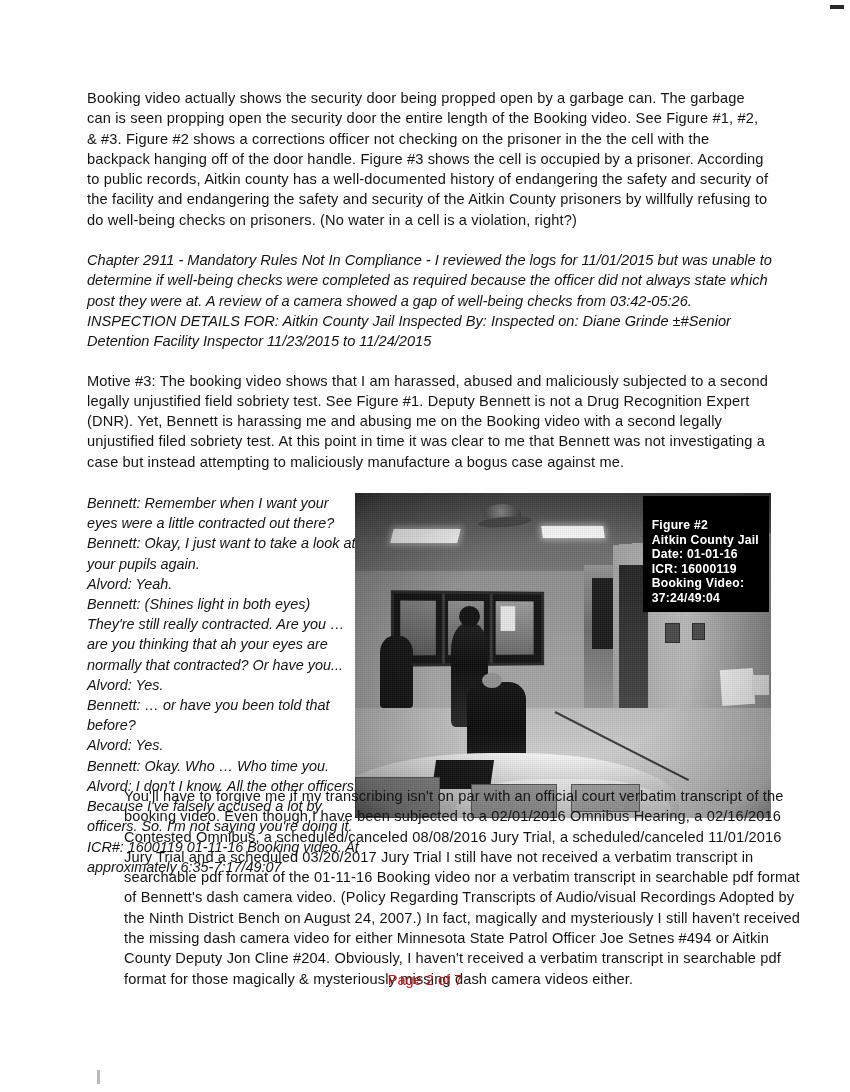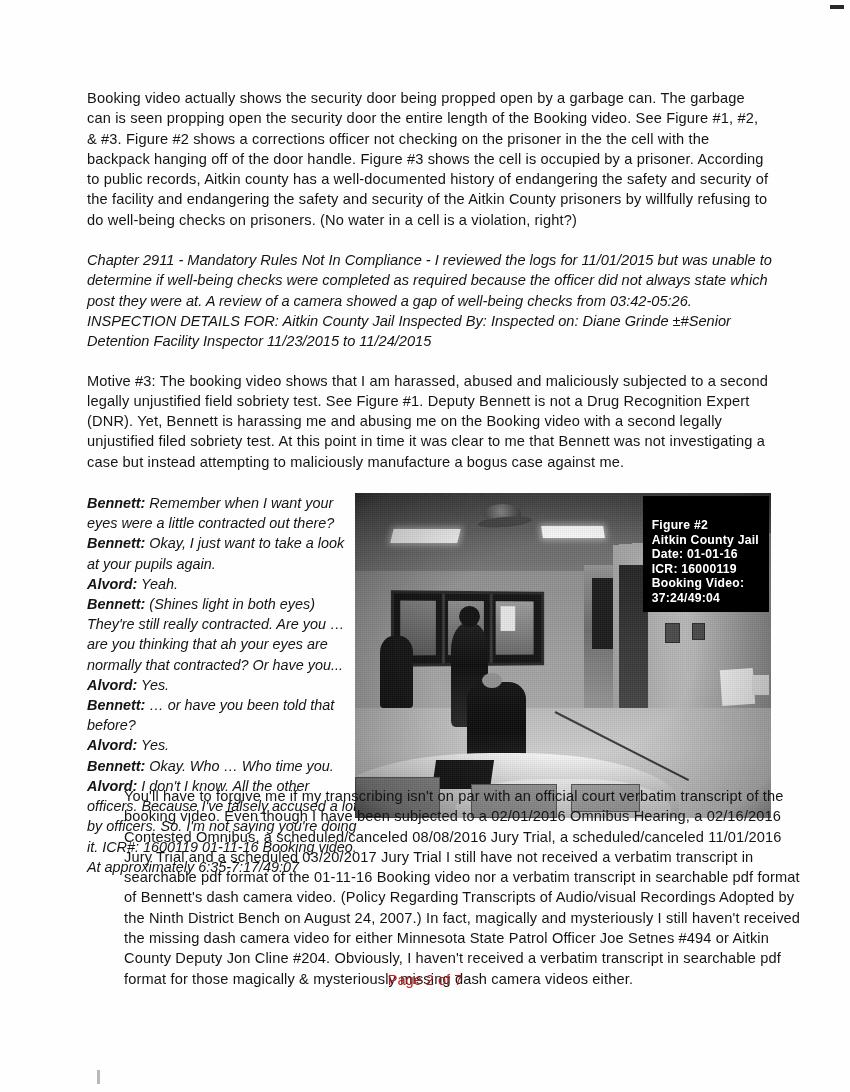--- a/index.html
+++ b/index.html
@@ -76,21 +76,21 @@
   }
 
   .transcript {
     width: 272px;
     font-size: 14.4px;
     line-height: 20.2px;
     font-style: italic;
     color: #141414;
   }
   .transcript .speaker {
-    font-weight: bold;
+    font-weight: normal;
     font-style: italic;
   }
   .transcript .line {
     display: block;
   }
 
   
   .photo {
     position: absolute;
     left: 268px;

